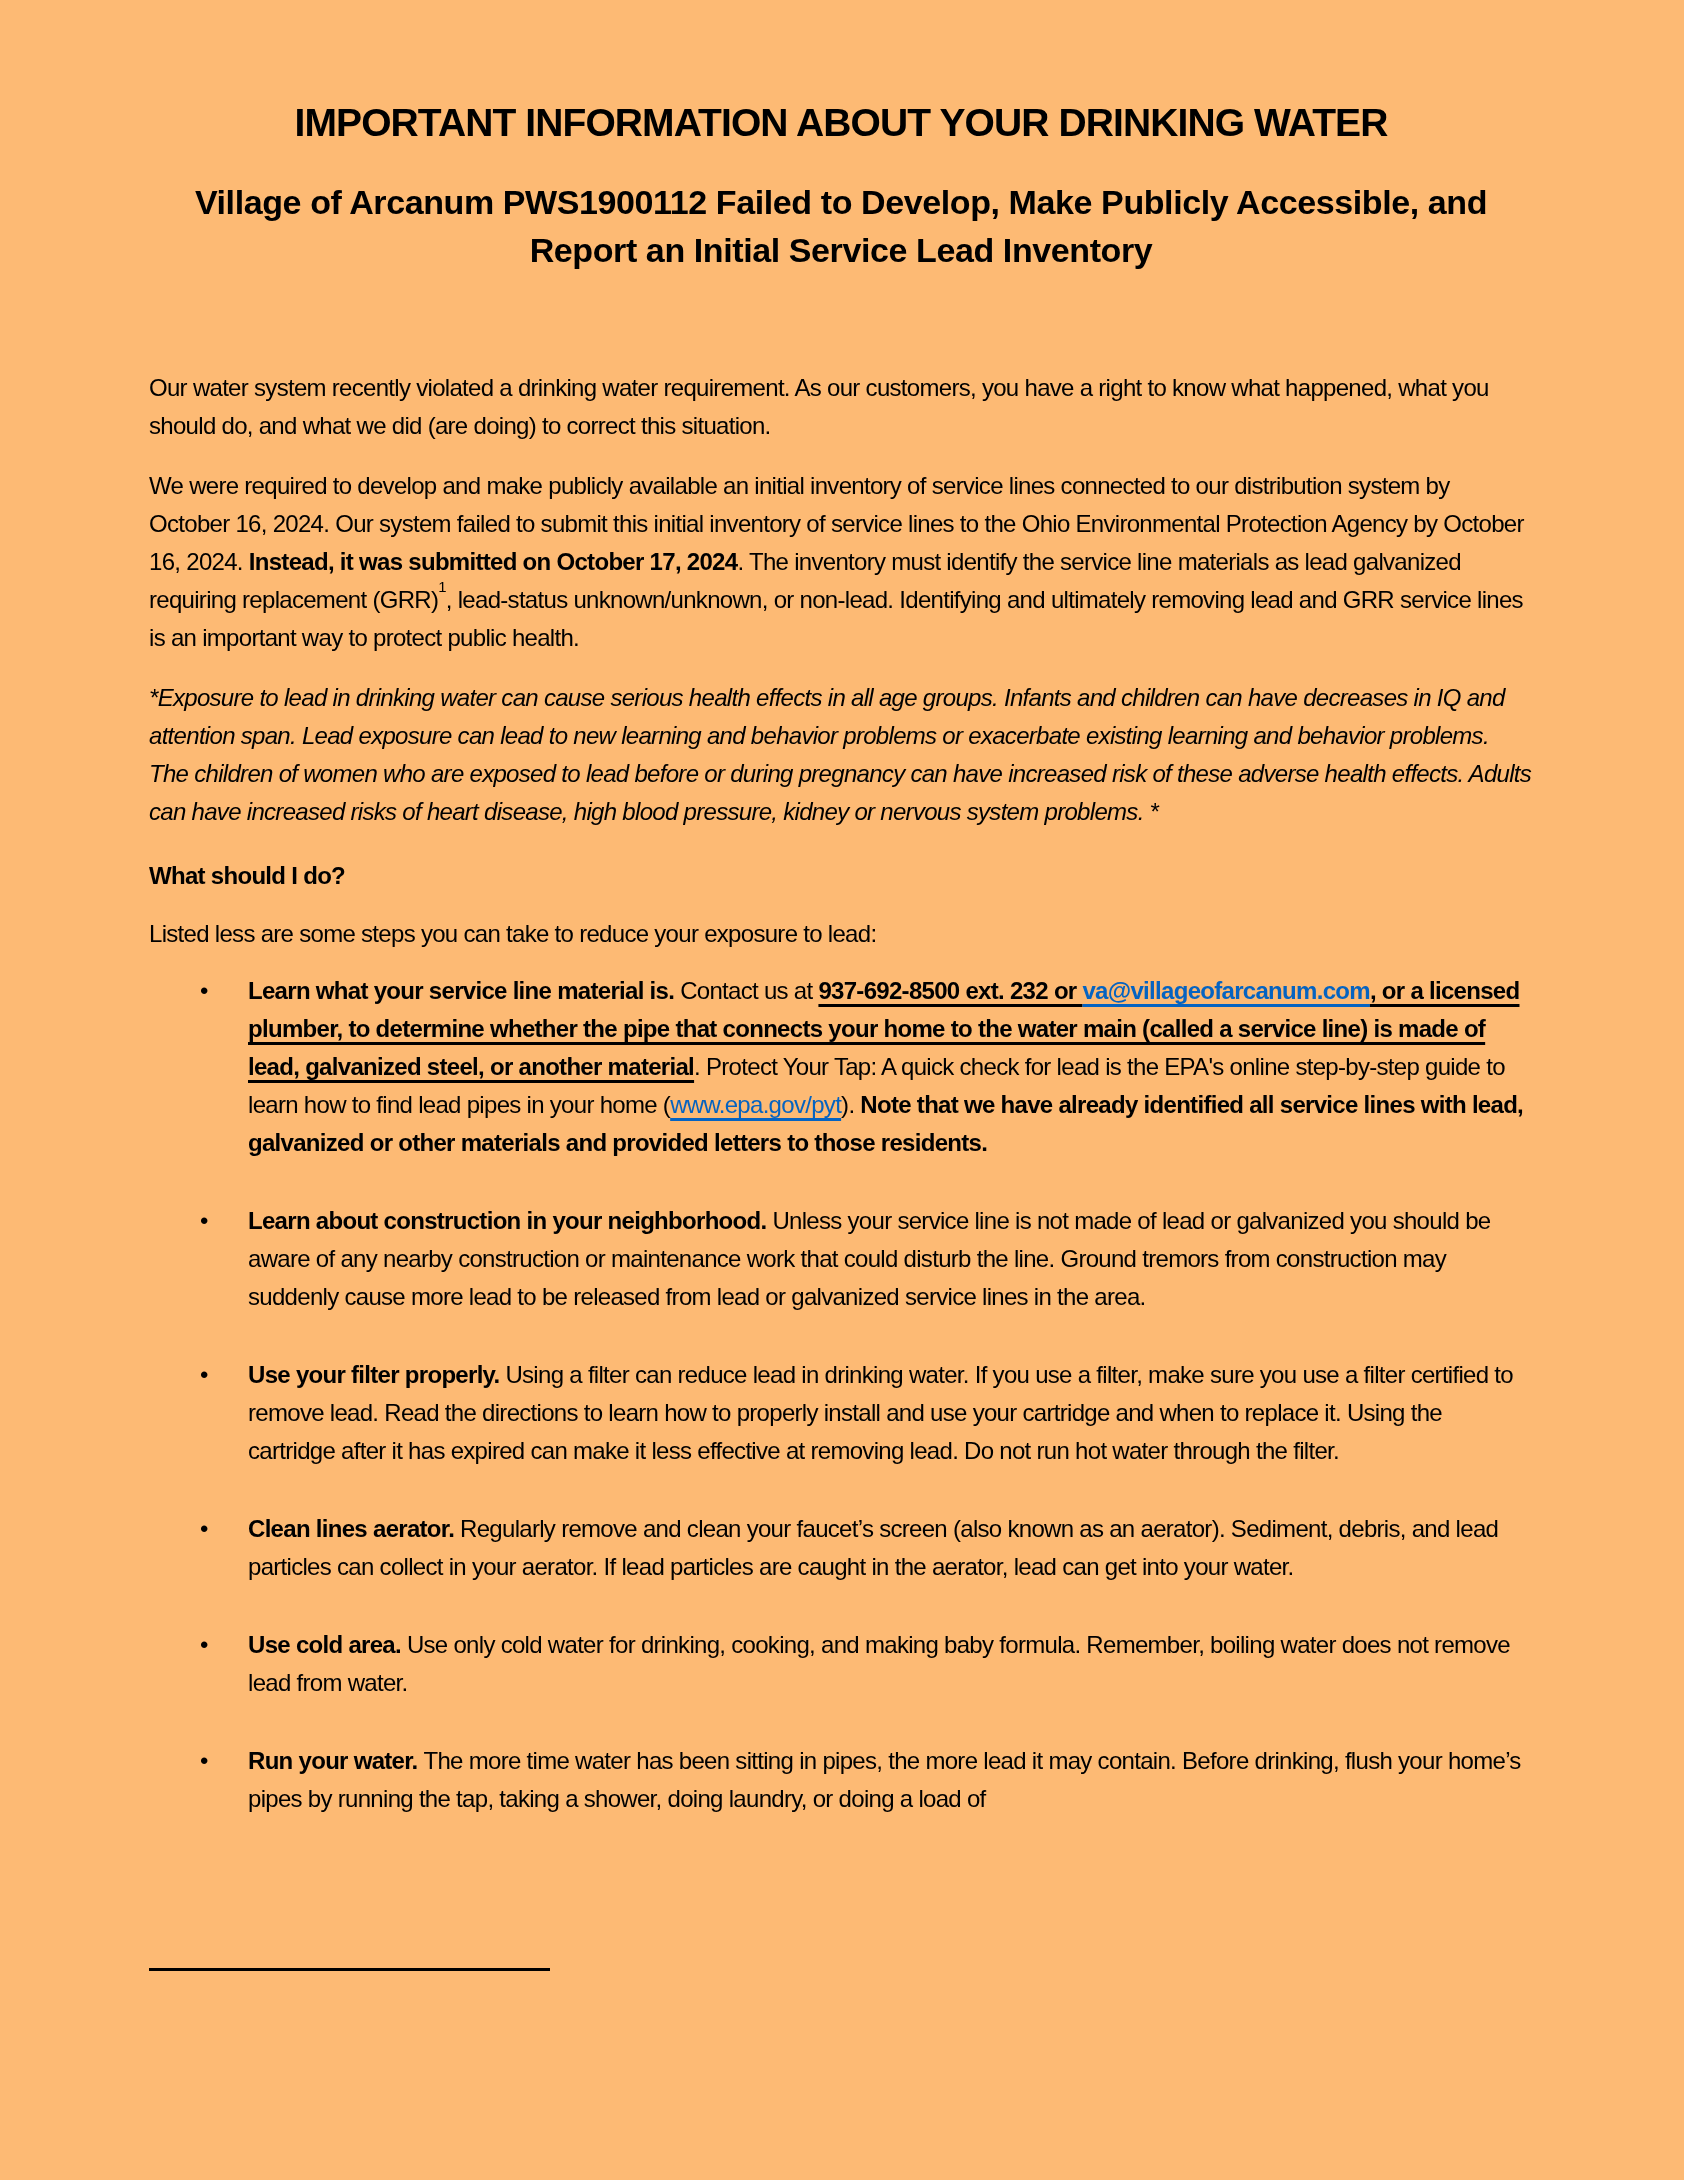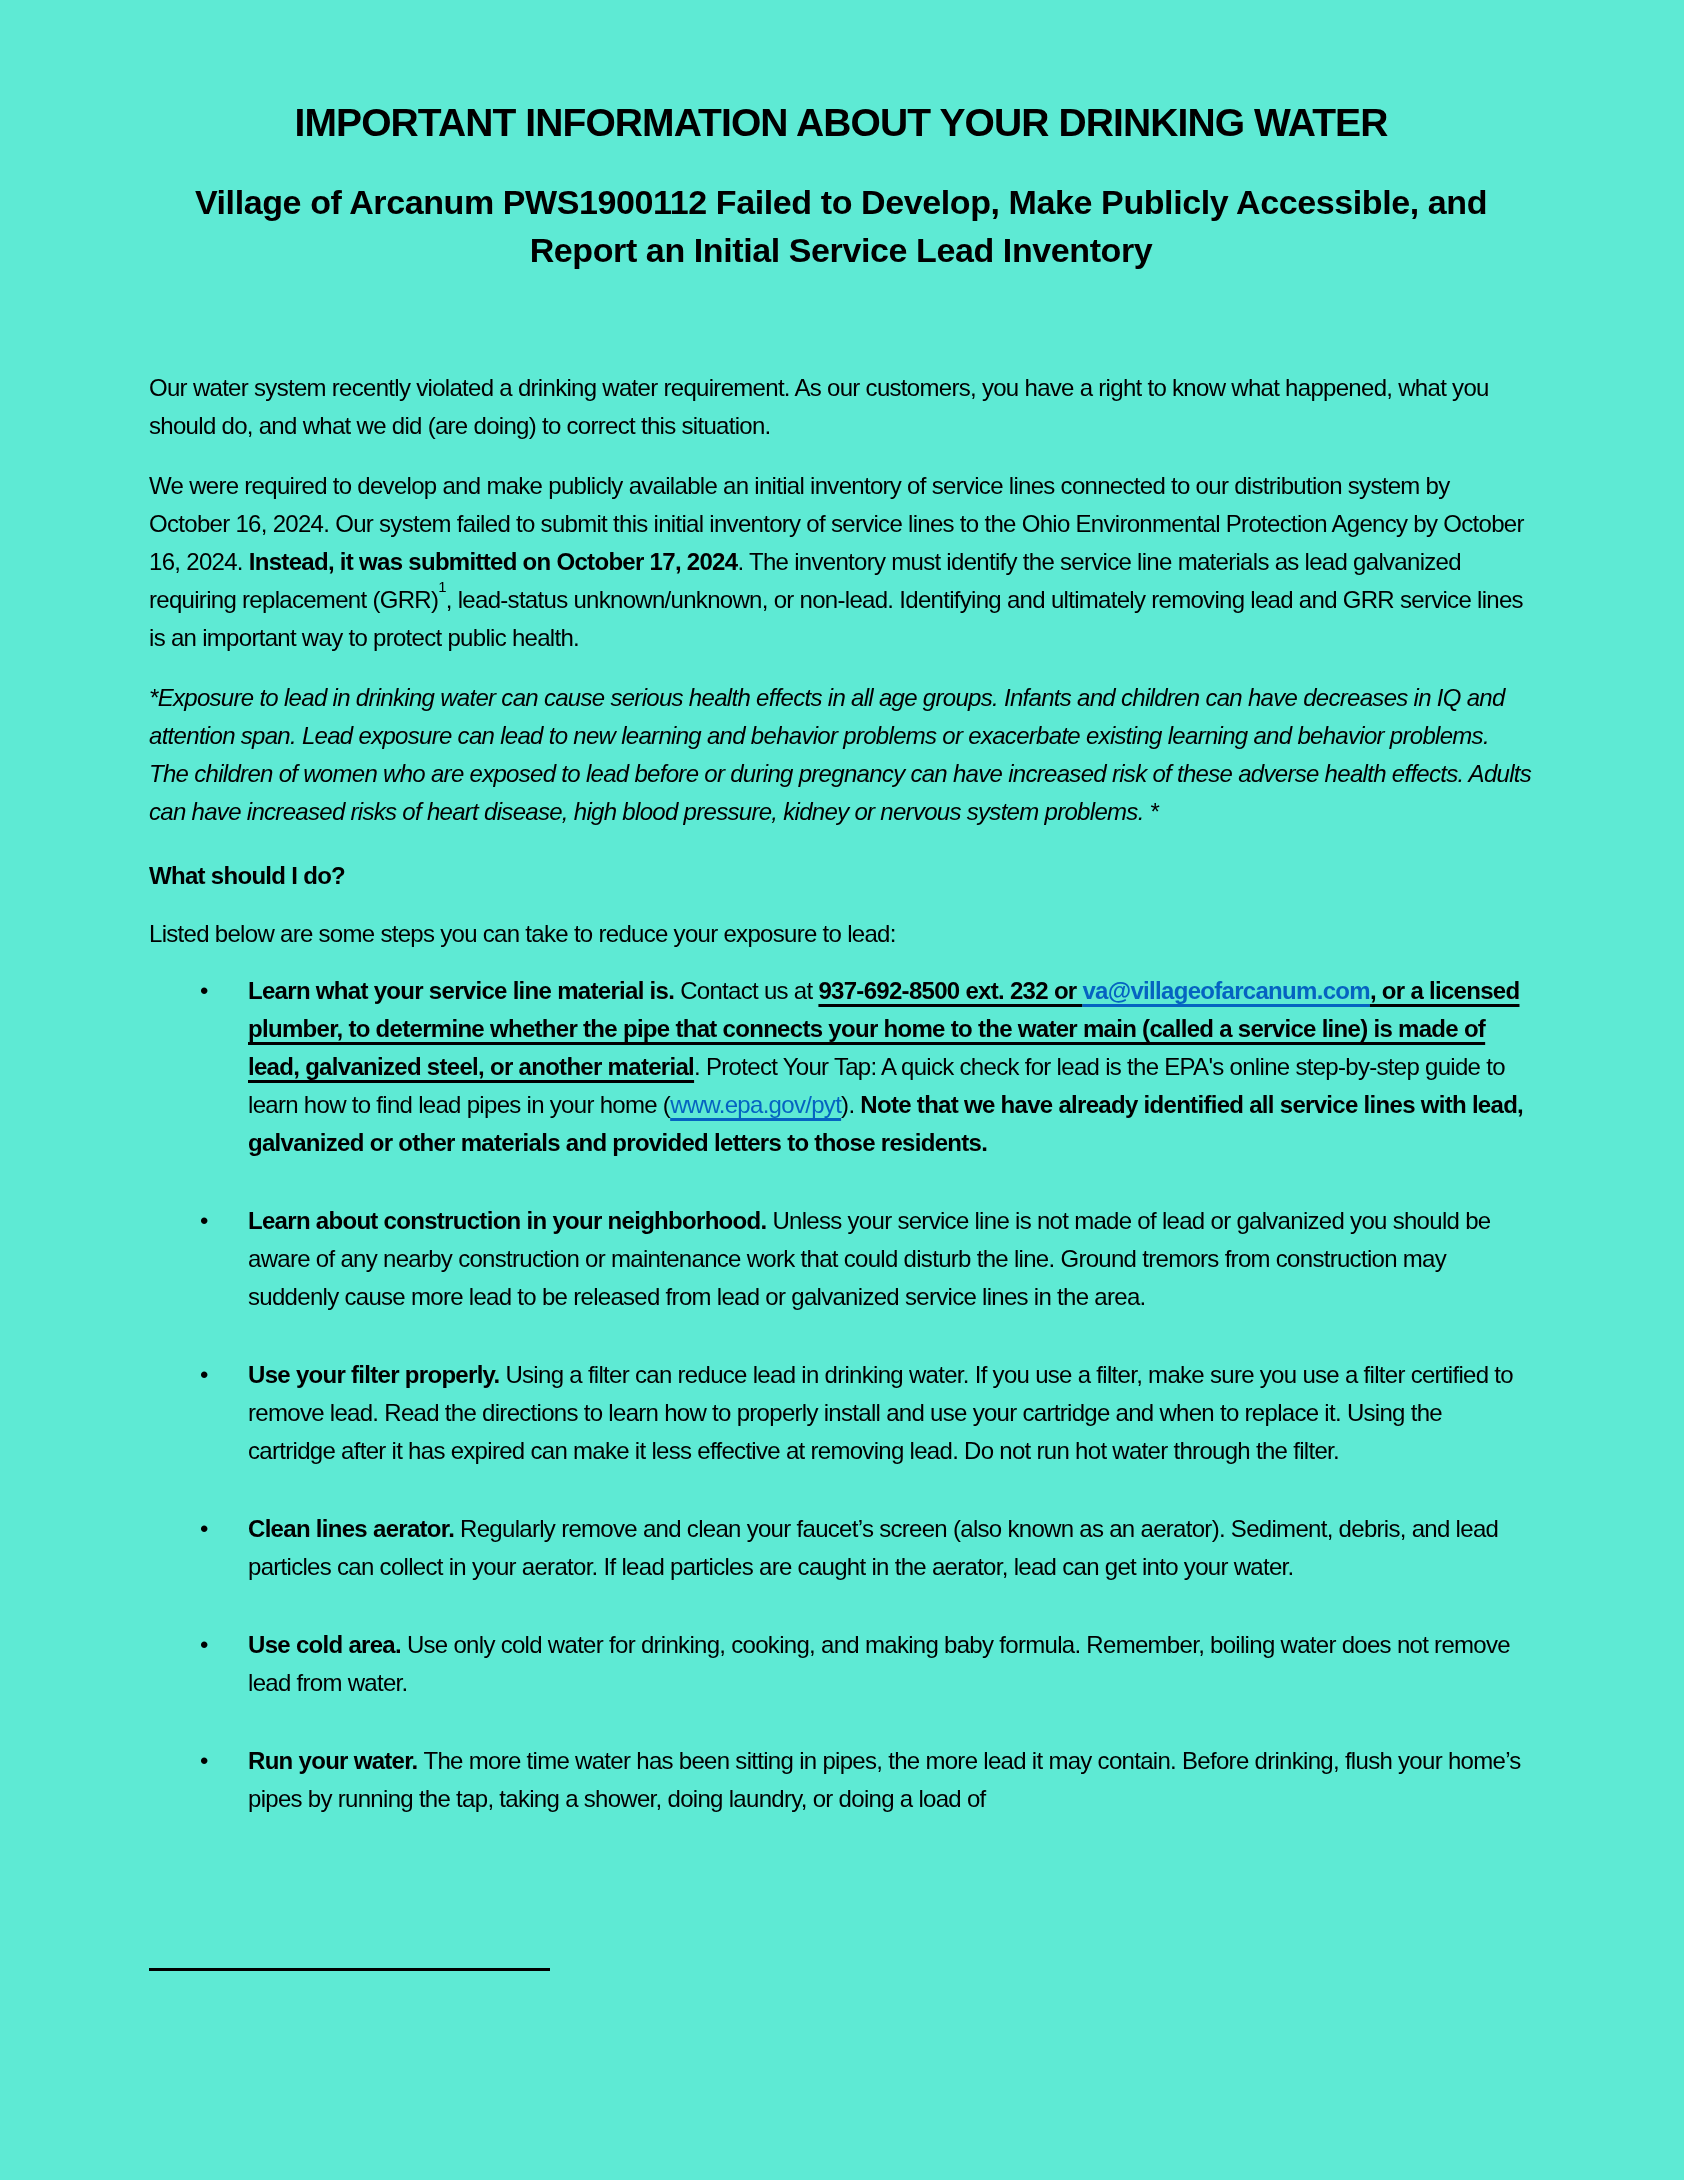--- a/index.html
+++ b/index.html
@@ -1,21 +1,21 @@
 <!DOCTYPE html>
 <html style="font-size:13.6px"><head>
 <meta charset="utf-8">
 <style>
   * { margin: 0; padding: 0; box-sizing: border-box; }
   html, body { background: #ffffff; }
   .page {
     position: relative;
     width: 1685px;
     height: 2181px;
-    background: #5eead4;
+    background: #fdba74;
     color: #000000;
     font-family: "Liberation Sans", sans-serif;
     overflow: hidden;
   }
   .content {
     position: absolute;
     left: 149px;
     top: 0;
     width: 1384px;
     padding-top: 99px;
@@ -110,21 +110,21 @@
     </div>
 
     <p class="body first-para">Our water system recently violated a drinking water requirement. As our customers, you have a right to know what happened, what you should do, and what we did (are doing) to correct this situation.</p>
 
     <p class="body para"><span>We were required to develop and make publicly available an initial inventory of service lines connected to our distribution system by October 16, 2024. Our system failed to submit this initial inventory of service lines to the Ohio Environmental Protection Agency by October 16, 2024. </span><span class="b">Instead, it was submitted on October 17, 2024</span><span>. The inventory must identify the service line materials as lead galvanized requiring replacement (GRR)</span><sup class="fnref">1</sup><span>, lead-status unknown/unknown, or non-lead. Identifying and ultimately removing lead and GRR service lines is an important way to protect public health.</span></p>
 
     <p class="body para italic">*Exposure to lead in drinking water can cause serious health effects in all age groups. Infants and children can have decreases in IQ and attention span. Lead exposure can lead to new learning and behavior problems or exacerbate existing learning and behavior problems. The children of women who are exposed to lead before or during pregnancy can have increased risk of these adverse health effects. Adults can have increased risks of heart disease, high blood pressure, kidney or nervous system problems. *</p>
 
     <p class="body heading">What should I do?</p>
 
-    <p class="body list-intro">Listed below are some steps you can take to reduce your exposure to lead:</p>
+    <p class="body list-intro">Listed less are some steps you can take to reduce your exposure to lead:</p>
 
     <ul class="steps body">
       <li><span class="b">Learn what your service line material is. </span><span>Contact us at </span><span class="b u">937-692-8500 ext. 232 or </span><a class="link b">va@villageofarcanum.com</a><span class="b u">, or a licensed plumber, to determine whether the pipe that connects your home to the water main (called a service line) is made of lead, galvanized steel, or another material</span><span>. </span><span>Protect Your Tap: A quick check for lead is the EPA's online step-by-step guide to learn how to find lead pipes in your home (</span><a class="link">www.epa.gov/pyt</a><span>). </span><span class="b">Note that we have already identified all service lines with lead, galvanized or other materials and provided letters to those residents.</span></li>
 
       <li><span class="b">Learn about construction in your neighborhood. </span><span> Unless your service line is not made of lead or galvanized you should be aware of any nearby construction or maintenance work that could disturb the line. Ground tremors from construction may suddenly cause more lead to be released from lead or galvanized service lines in the area.</span></li>
 
       <li><span class="b">Use your filter properly. </span><span> Using a filter can reduce lead in drinking water. If you use a filter, make sure you use a filter certified to remove lead. Read the directions to learn how to properly install and use your cartridge and when to replace it. Using the cartridge after it has expired can make it less effective at removing lead. Do not run hot water through the filter.</span></li>
 
       <li><span class="b">Clean lines aerator. </span><span>Regularly remove and clean your faucet’s screen (also known as an aerator). Sediment, debris, and lead particles can collect in your aerator. If lead particles are caught in the aerator, lead can get into your water.</span></li>
 

